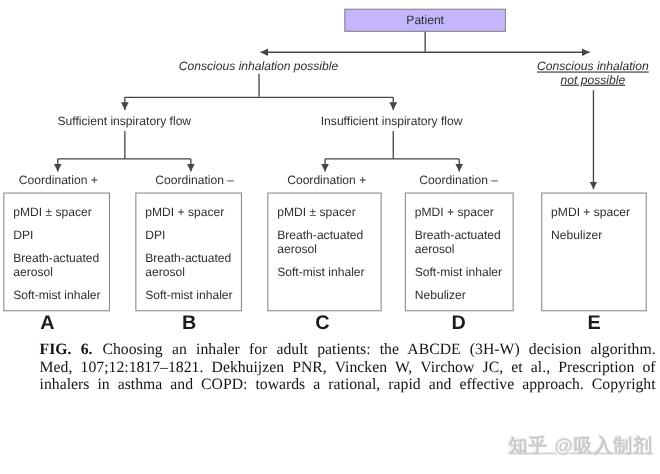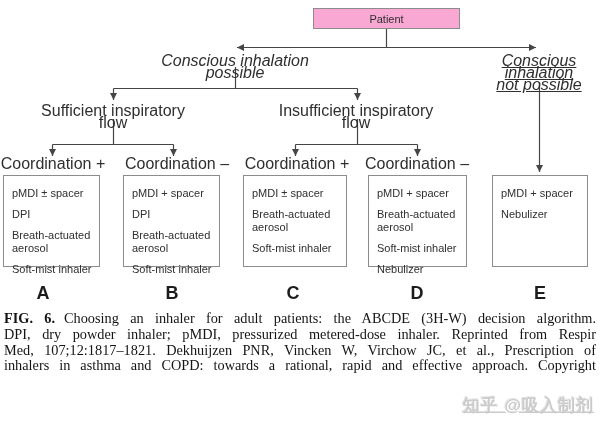--- a/index.html
+++ b/index.html
@@ -1,31 +1,31 @@
 <!DOCTYPE html>
 <html><head>
 <meta charset="utf-8">
 <style>
   html,body{margin:0;padding:0;background:#fff;}
   .page{position:relative;width:600px;height:431px;background:#ffffff;overflow:hidden;
         font-family:"Liberation Sans",sans-serif;color:#2f2f2f;}
   .connectors{position:absolute;left:0;top:0;z-index:1;}
-  .node-box{position:absolute;border:1px solid #8c8c8c;background:#f9a8d4;box-sizing:border-box;z-index:2;}
+  .node-box{position:absolute;border:1px solid #8c8c8c;background:#c4b5fd;box-sizing:border-box;z-index:2;}
   .patient-box{left:313px;top:8px;width:147px;height:21px;
                display:flex;align-items:center;justify-content:center;font-size:11px;}
-  .dlabel{position:absolute;font-size:16px;line-height:12px;text-align:center;z-index:2;}
+  .dlabel{position:absolute;font-size:11px;line-height:12px;text-align:center;z-index:2;}
   .italic{font-style:italic;}
-  .obox{position:absolute;top:175px;height:92px;border:1px solid #8c8c8c;background:#fff;
+  .obox{position:absolute;top:175px;height:108px;border:1px solid #8c8c8c;background:#fff;
         box-sizing:border-box;padding:11px 4px 0 8px;font-size:11px;line-height:13px;z-index:2;}
   .obox .item{margin-bottom:8px;}
   .blet{position:absolute;top:283px;width:40px;text-align:center;
         font-size:18px;font-weight:bold;color:#1c1c1c;z-index:2;}
   .caption{position:absolute;left:4px;top:311px;width:592px;
            font-family:"Liberation Serif",serif;font-size:14.3px;line-height:15.8px;color:#141414;z-index:2;}
-  .cap-line{text-align:justify;text-align-last:justify;}
+  .cap-line{text-align:justify;text-align-last:justify;margin-left:32px;}
   .cap-line.last{text-align:left;text-align-last:left;}
   .figlab{font-weight:bold;}
   .figgap{display:inline-block;width:9px;}
   sup{font-size:9.5px;line-height:0;}
   .watermark{position:absolute;top:394px;right:6px;font-size:17px;font-weight:bold;
              letter-spacing:1px;color:#cbcbcb;
              text-shadow:1px 1px 0 #ffffff,-1px -1px 0 #e2e2e2;z-index:2;text-decoration:underline;}
 </style>
 </head>
 <body>
@@ -106,20 +106,19 @@
   <div class="blet" style="left:23px;">A</div>
   <div class="blet" style="left:152px;">B</div>
   <div class="blet" style="left:273px;">C</div>
   <div class="blet" style="left:397px;">D</div>
   <div class="blet" style="left:520px;">E</div>
 
   <div class="caption">
     <div class="cap-line">
       <span class="figlab">FIG. 6.</span><span class="figgap"></span><span>Choosing an inhaler for adult patients: the ABCDE (3H-W) decision algorithm.</span>
     </div>
-    <div class="cap-line">DPI, dry powder inhaler; pMDI, pressurized metered-dose inhaler. Reprinted from Respir</div>
     <div class="cap-line">Med, 107;12:1817–1821. Dekhuijzen PNR, Vincken W, Virchow JC, et al., Prescription of</div>
     <div class="cap-line">inhalers in asthma and COPD: towards a rational, rapid and effective approach. Copyright</div>
   </div>
 
   <div class="watermark">知乎 @吸入制剂</div>
 
 </div>
 
 </body></html>

